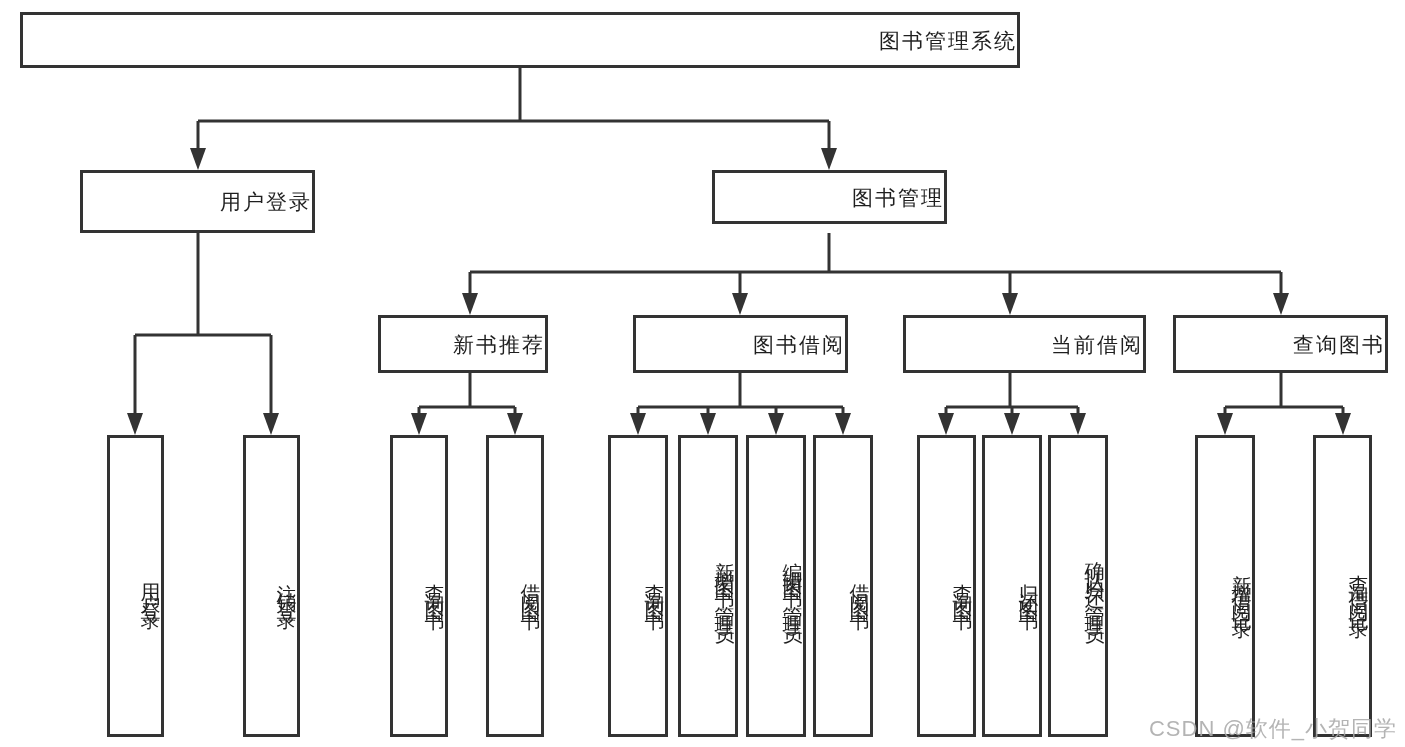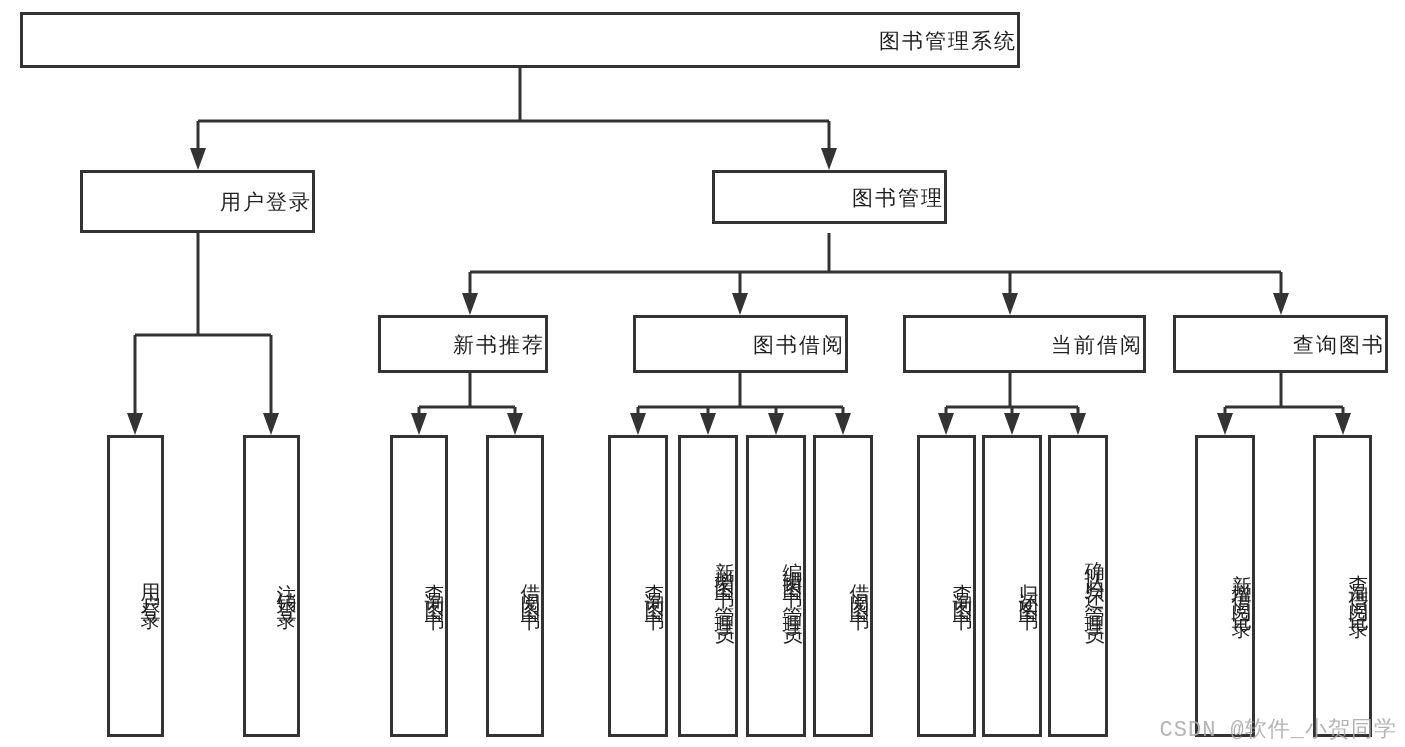--- a/index.html
+++ b/index.html
@@ -55,21 +55,20 @@
   .watermark {
     position: absolute;
     top: 714px;
     right: 8px;
     font-size: 22px;
     color: var(--color-watermark, #b0b0b0);
     opacity: 0.88;
     letter-spacing: 1px;
     z-index: 20;
     white-space: nowrap;
-    font-family: Liberation Mono, monospace;
   }
 </style>
 </head>
 <body>
 
 <div class="stage">
 
   <svg class="wires" viewBox="0 0 1405 747" xmlns="http://www.w3.org/2000/svg">
     <g>
       <line x1="520" y1="68" x2="520" y2="121"></line>

